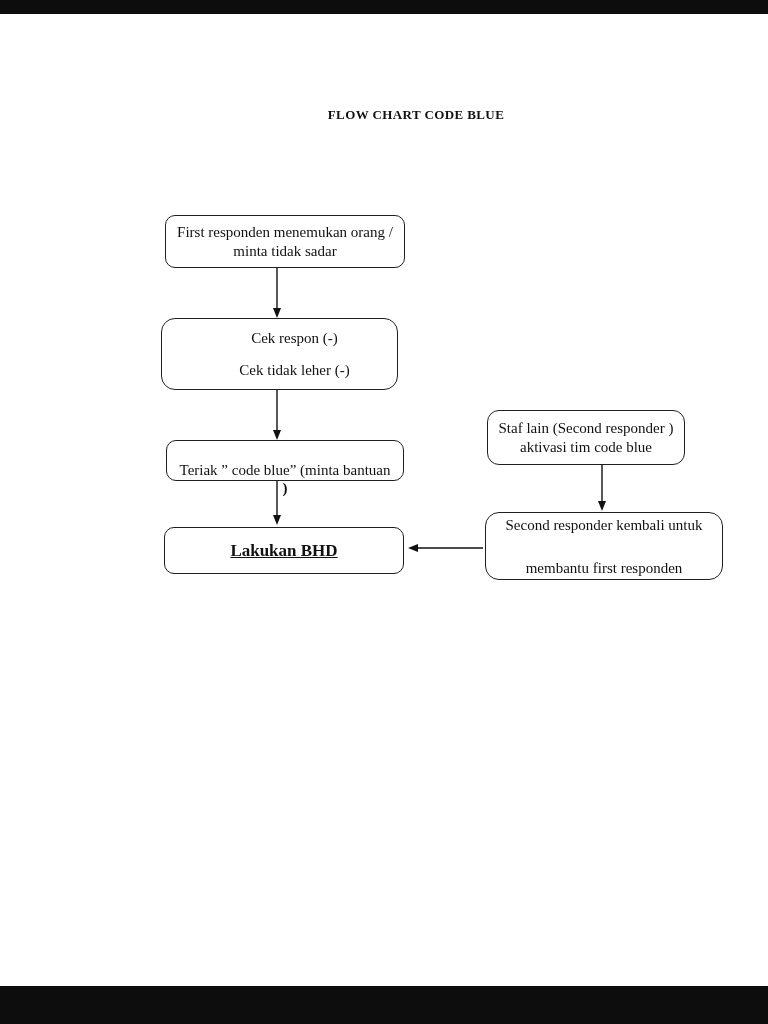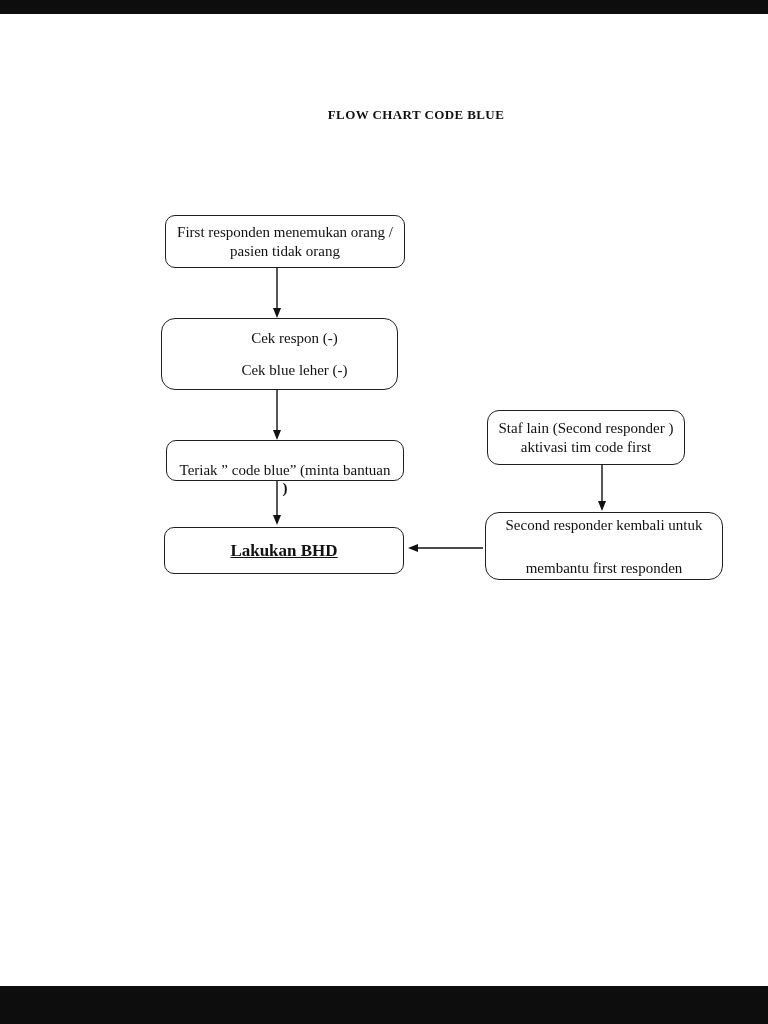--- a/index.html
+++ b/index.html
@@ -80,38 +80,38 @@
     <path d="M602,511 L598,501 L606,501 Z"></path>
   </g>
   <g>
     <line x1="483" y1="548" x2="417" y2="548"></line>
     <path d="M408,548 L418,544 L418,552 Z"></path>
   </g>
 </svg>
 
 <div class="node node-first">
   <span>First responden menemukan orang /</span>
-  <span>pasien tidak orang</span>
+  <span>minta tidak sadar</span>
 </div>
 
 <div class="node node-check">
   <span>Cek respon (-)</span>
-  <span>Cek blue leher (-)</span>
+  <span>Cek tidak leher (-)</span>
 </div>
 
 <div class="node node-shout">
   <span>Teriak ” code blue”  (minta bantuan</span>
   <span class="paren">)</span>
 </div>
 
 <div class="node node-bhd">
   <span>Lakukan BHD</span>
 </div>
 
 <div class="node node-staff">
   <span>Staf lain (Second responder )</span>
-  <span>aktivasi tim code first</span>
+  <span>aktivasi tim code blue</span>
 </div>
 
 <div class="node node-second">
   <span>Second responder kembali untuk</span>
   <span>membantu first responden</span>
 </div>
 
 </body></html>

